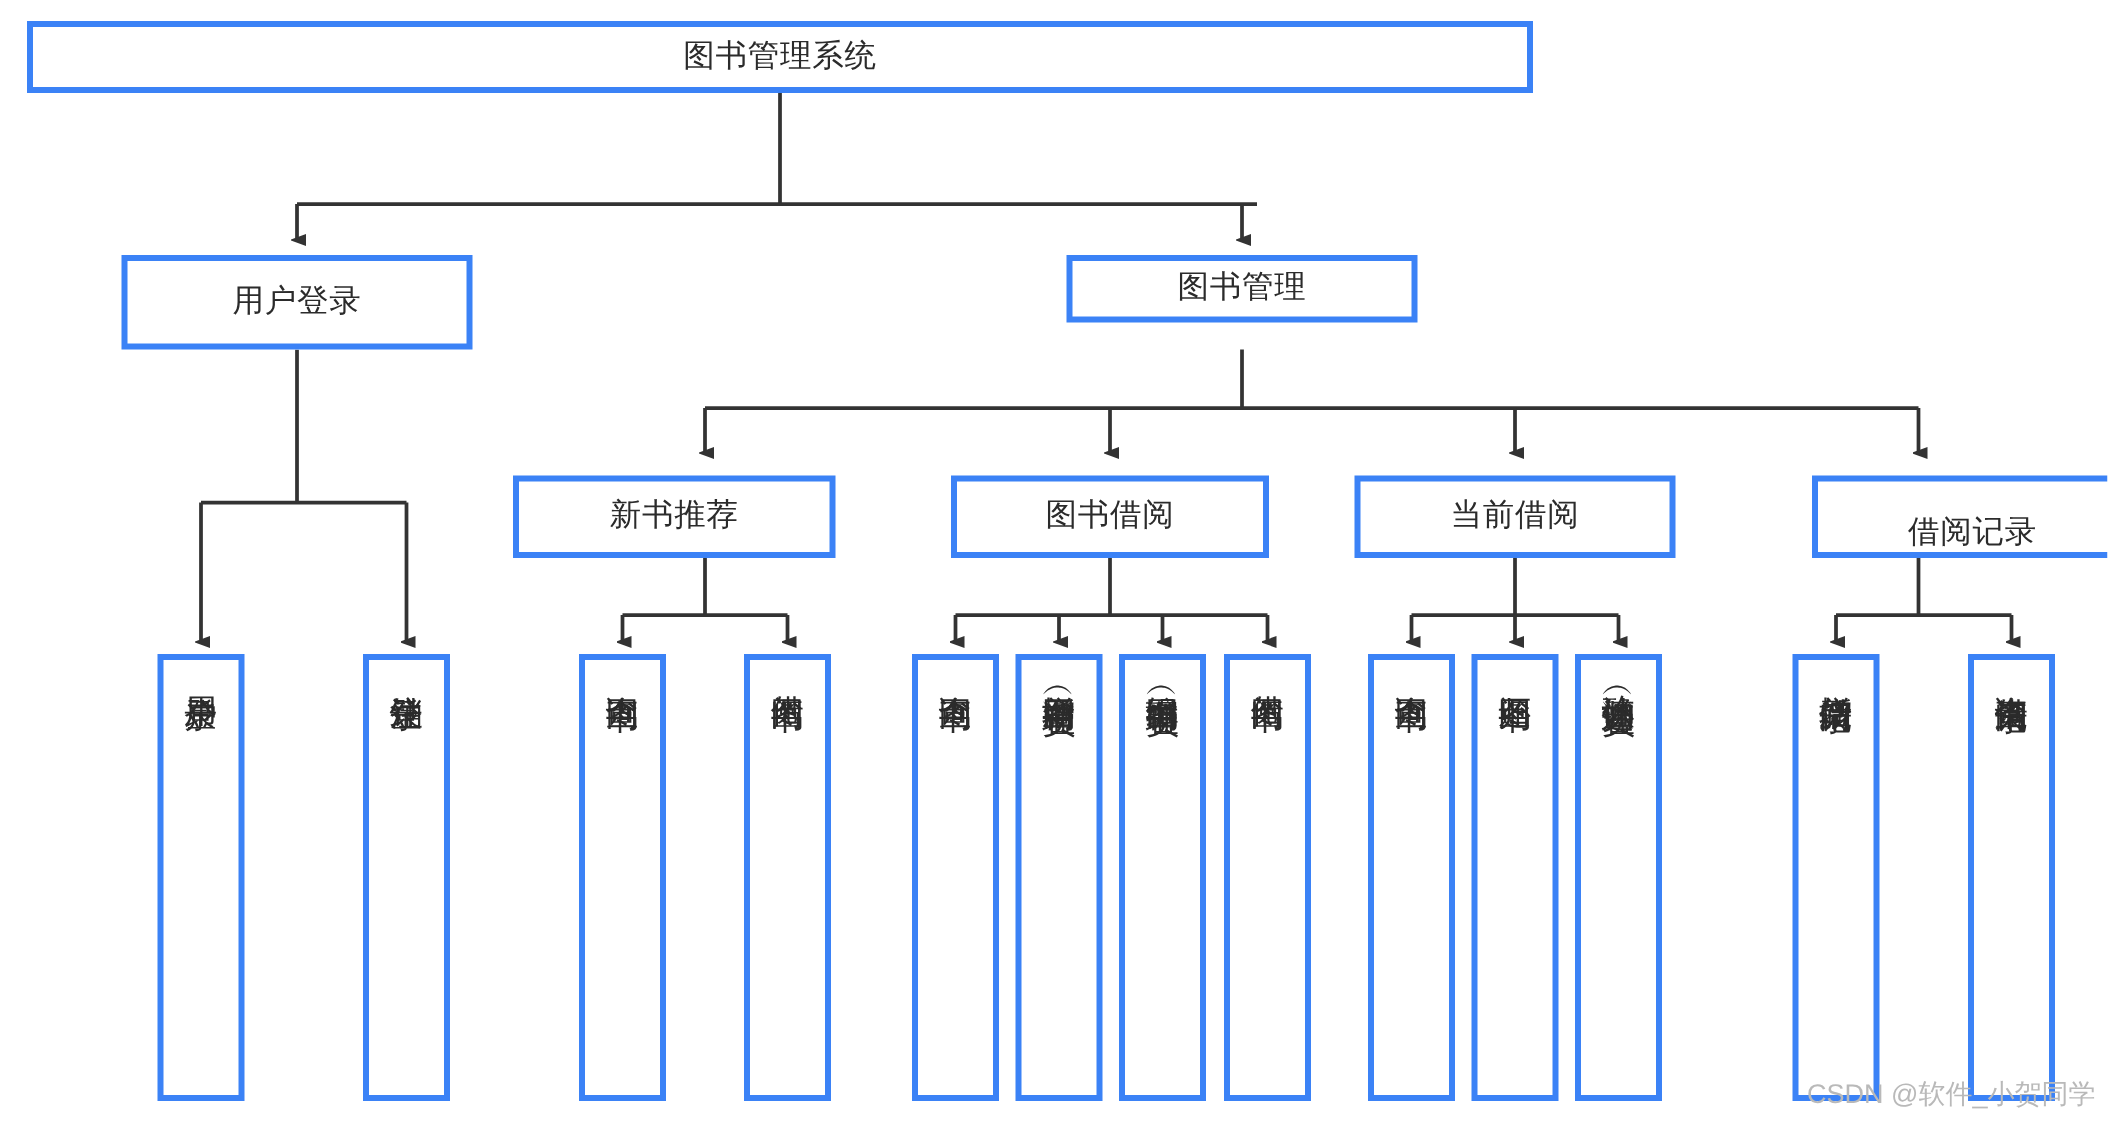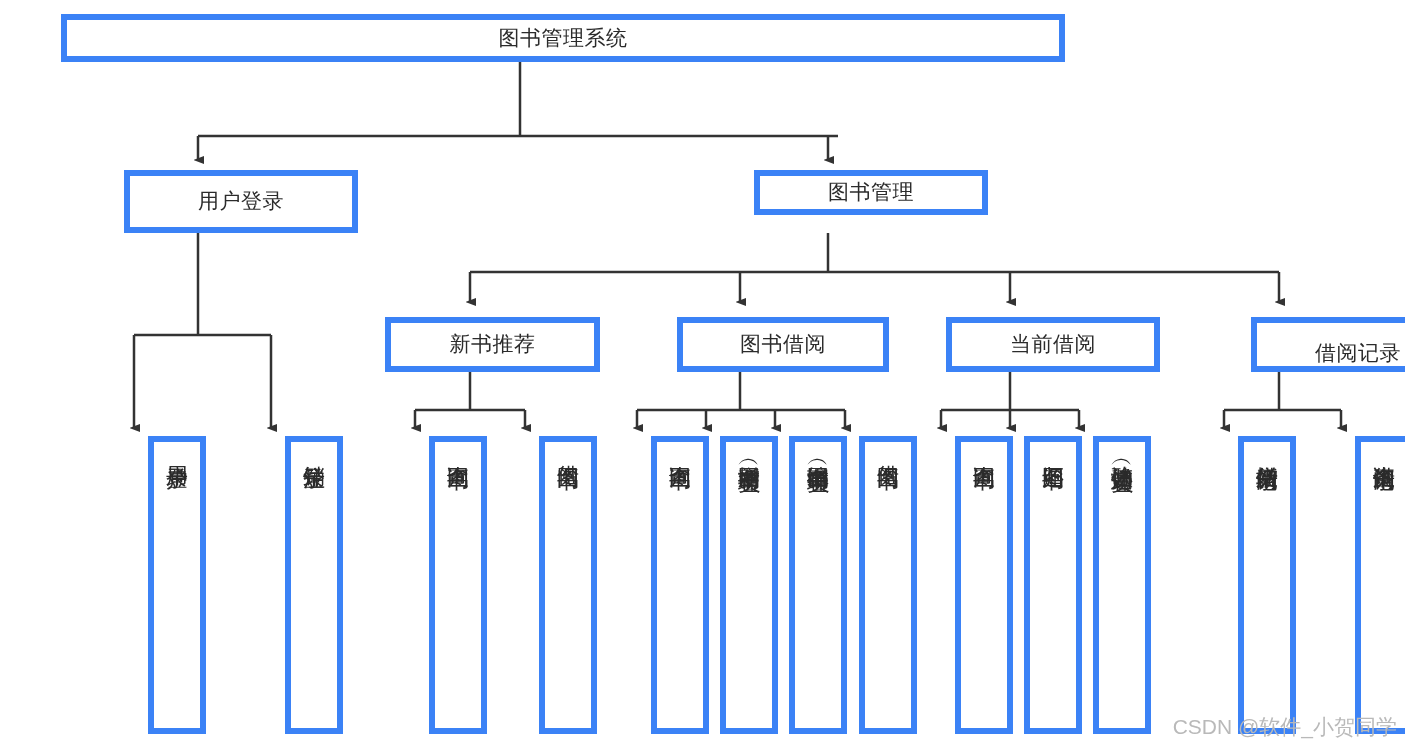--- a/index.html
+++ b/index.html
@@ -23,26 +23,25 @@
     left: 0;
     top: 0;
     width: 1405px;
     height: 747px;
     pointer-events: none;
   }
   .node {
     position: absolute;
     box-sizing: border-box;
     background: #ffffff;
-    border: 6px solid #3b82f6;
+    border: 4px solid #3b82f6;
     display: flex;
     align-items: center;
     justify-content: center;
     color: #2b2b2b;
-    margin-left: 43px;
   }
   .node .label {
     text-align: center;
     line-height: 1.25;
     letter-spacing: 0.5px;
   }
   .node.horiz .label {
     font-size: 21px;
   }
   .node.root .label {
@@ -58,21 +57,21 @@
     text-orientation: upright;
     font-size: 22px;
     line-height: 1.08;
     letter-spacing: 1px;
     white-space: nowrap;
   }
   #watermark {
     position: absolute;
     right: 8px;
     bottom: 6px;
-    font-size: 21px;
+    font-size: 18px;
     color: #b9b9b9;
     font-family: "Liberation Sans", "DejaVu Sans", sans-serif;
     white-space: nowrap;
     user-select: none;
   }
 </style>
 </head>
 <body>
 
 <div id="canvas">

